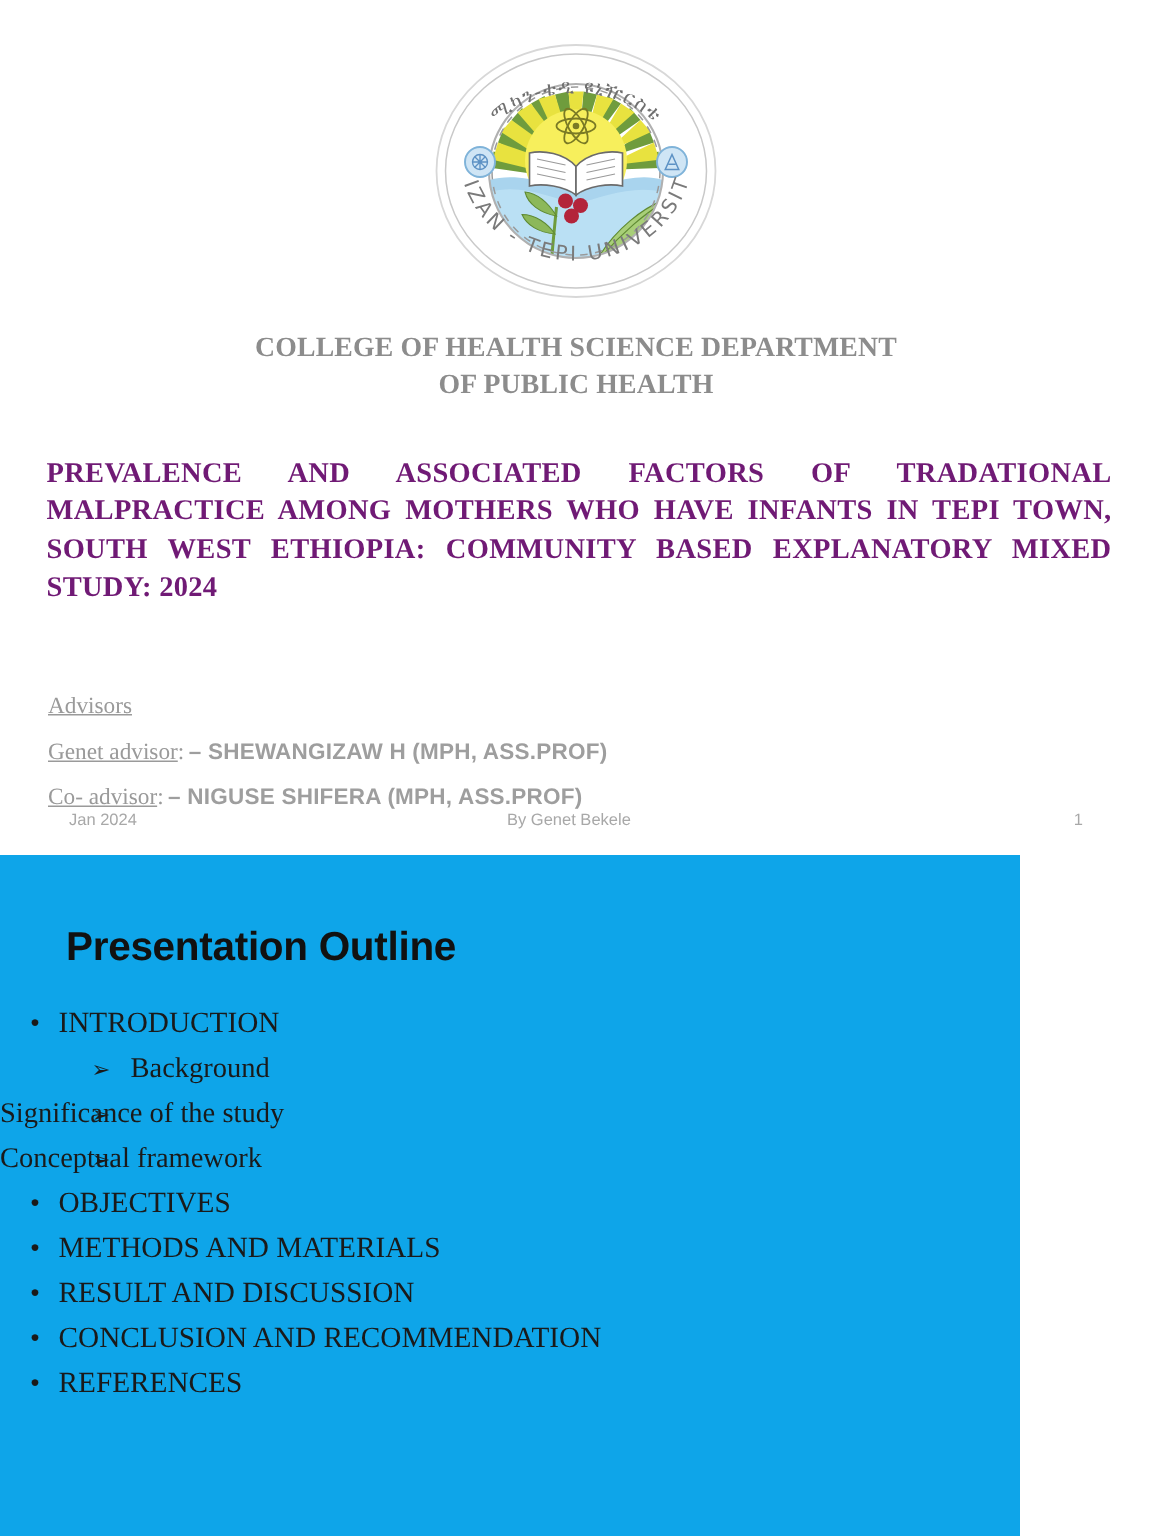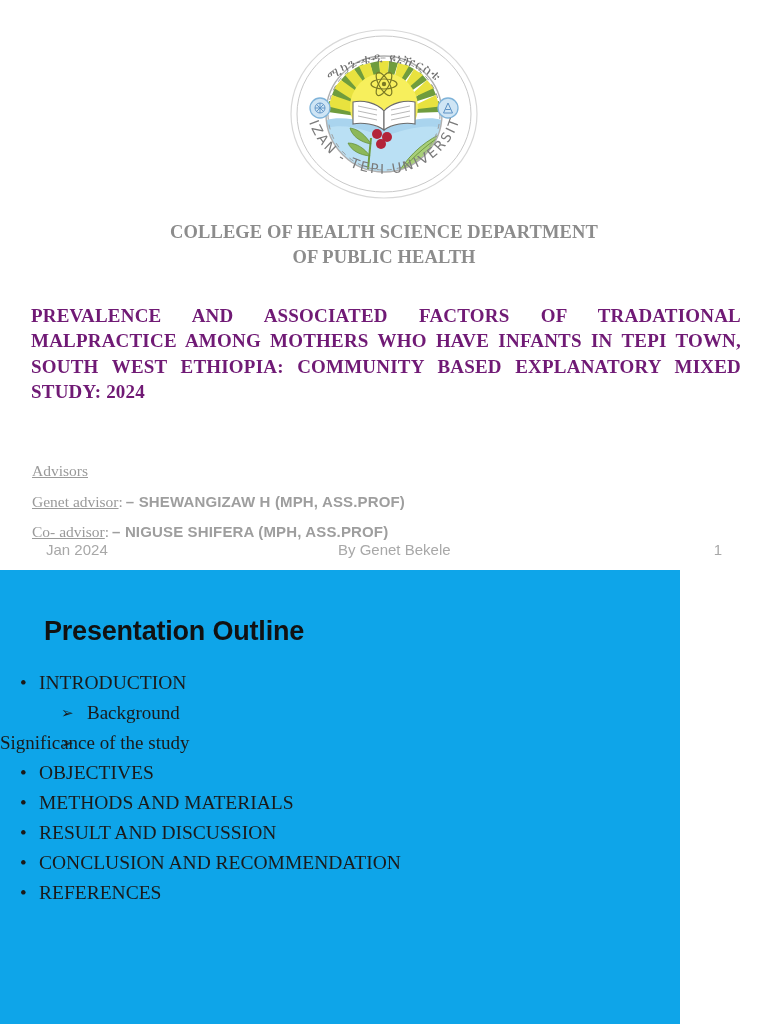--- a/index.html
+++ b/index.html
@@ -112,21 +112,21 @@
     left: 46px;
     top: 541px;
     width: 676px;
     height: 16px;
   }
   .footer span {
     position: absolute;
     top: 0;
     color: #a8a8a8;
     font-family: "Liberation Sans", sans-serif;
-    font-size: 15px;
+    font-size: 11px;
   }
   .footer .f-date { left: 0; }
   .footer .f-author { left: 292px; }
   .footer .f-page { right: 0; }
 
   
   .slide-two {
     position: absolute;
     left: 0; top: 570px;
     width: 680px;
@@ -328,19 +328,20 @@
   </div>
 </div>
 
 <div class="slide-two">
   <div class="outline-title">Presentation Outline</div>
 
   <div class="outline-list">
     <div class="ol-item level-1">INTRODUCTION</div>
     <div class="ol-item level-2 indent-extra">Background</div>
     <div class="ol-item level-2">Significance of the study</div>
+    <div class="ol-item level-2">Conceptual framework</div>
     <div class="ol-item level-1">OBJECTIVES</div>
     <div class="ol-item level-1">METHODS AND MATERIALS</div>
     <div class="ol-item level-1">RESULT AND DISCUSSION</div>
     <div class="ol-item level-1">CONCLUSION AND RECOMMENDATION</div>
     <div class="ol-item level-1">REFERENCES</div>
   </div>
 </div>
 
 </body></html>

